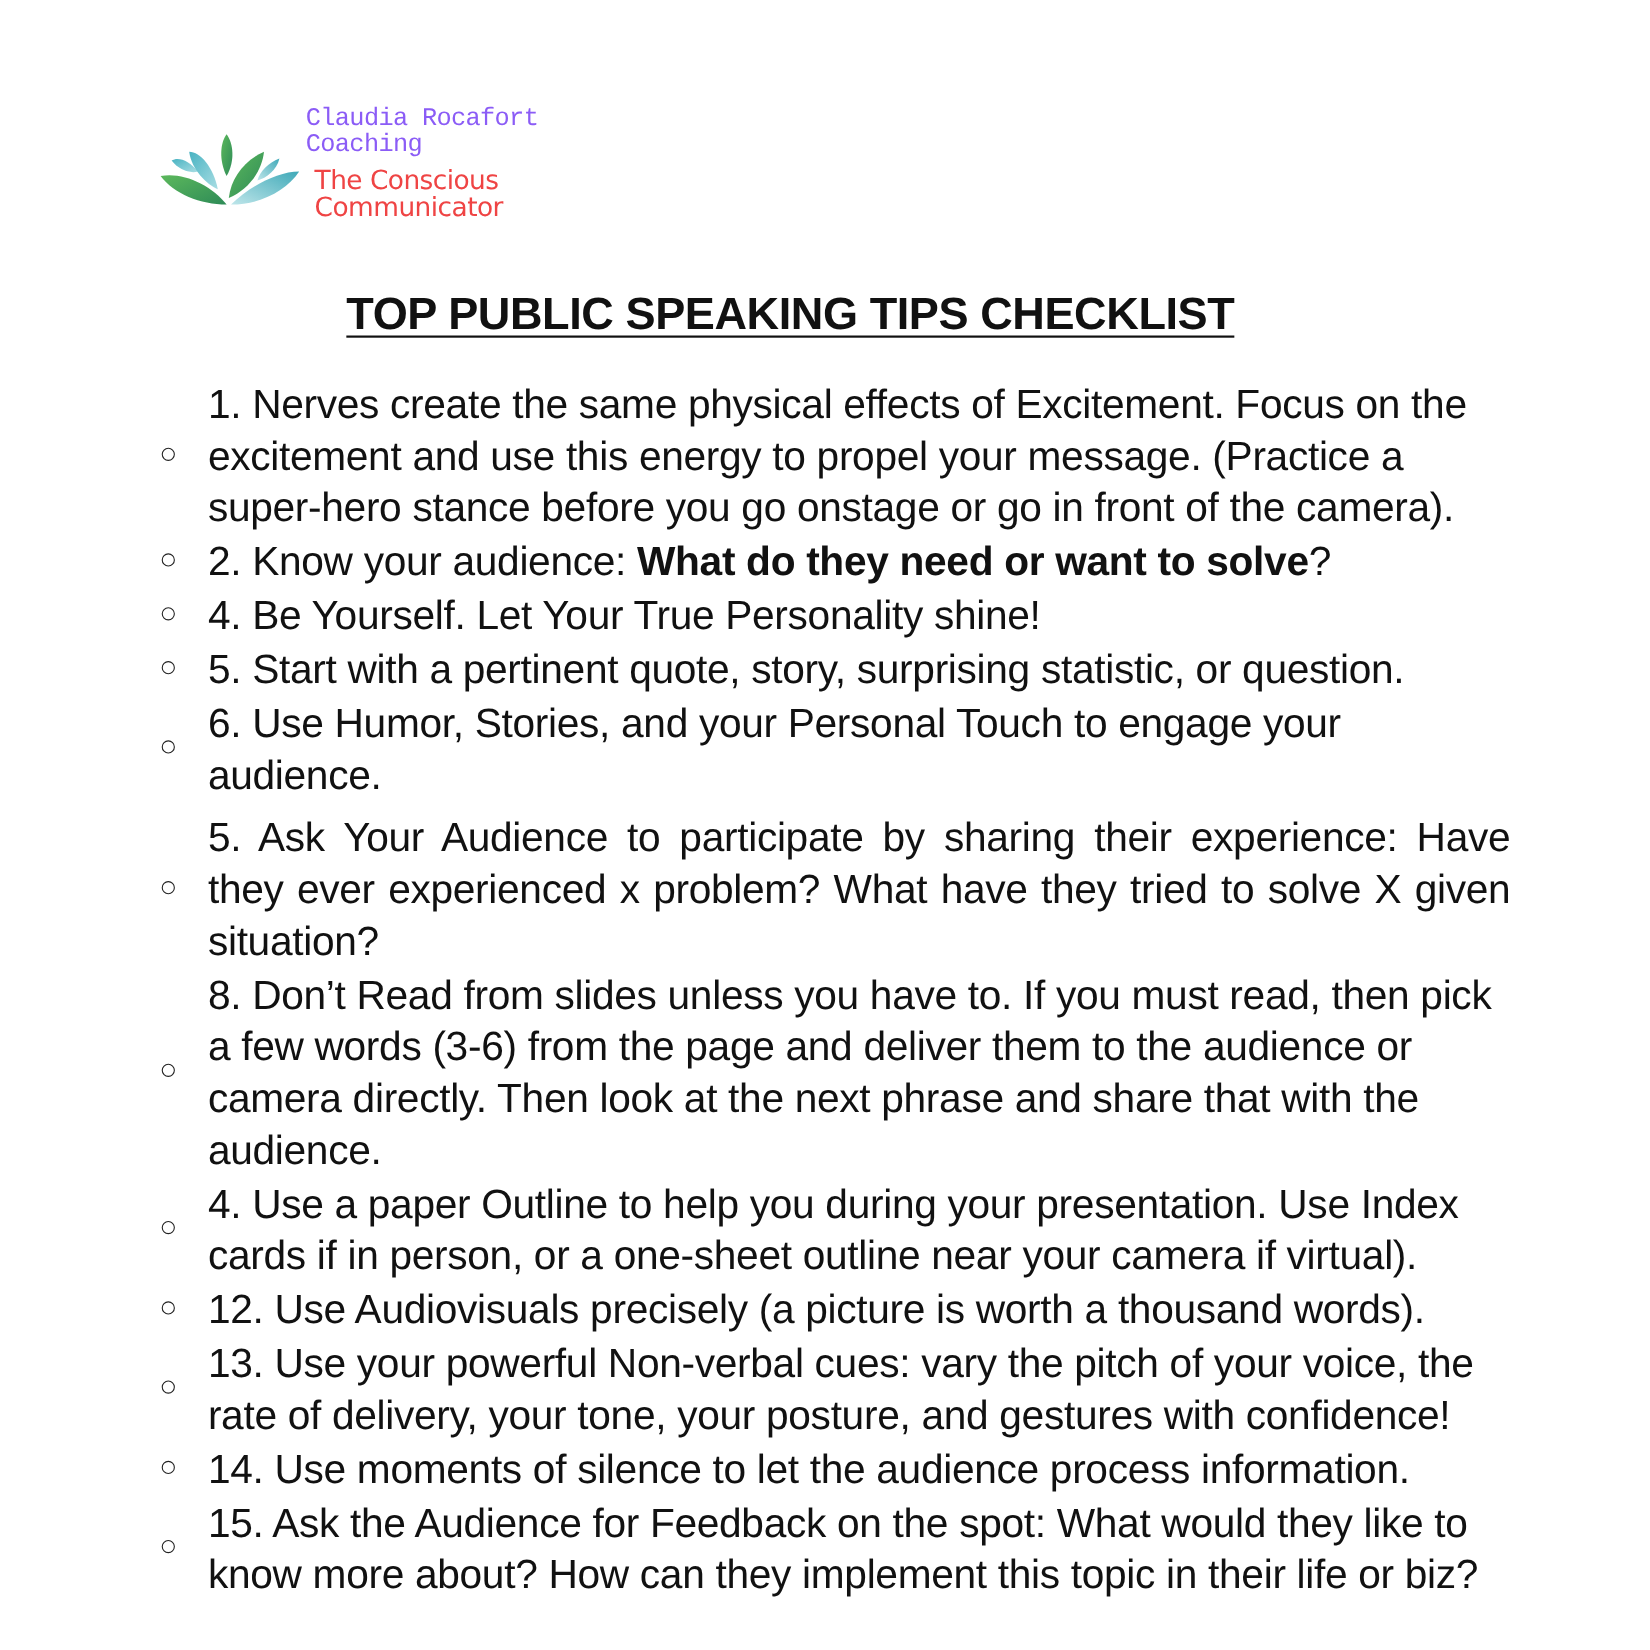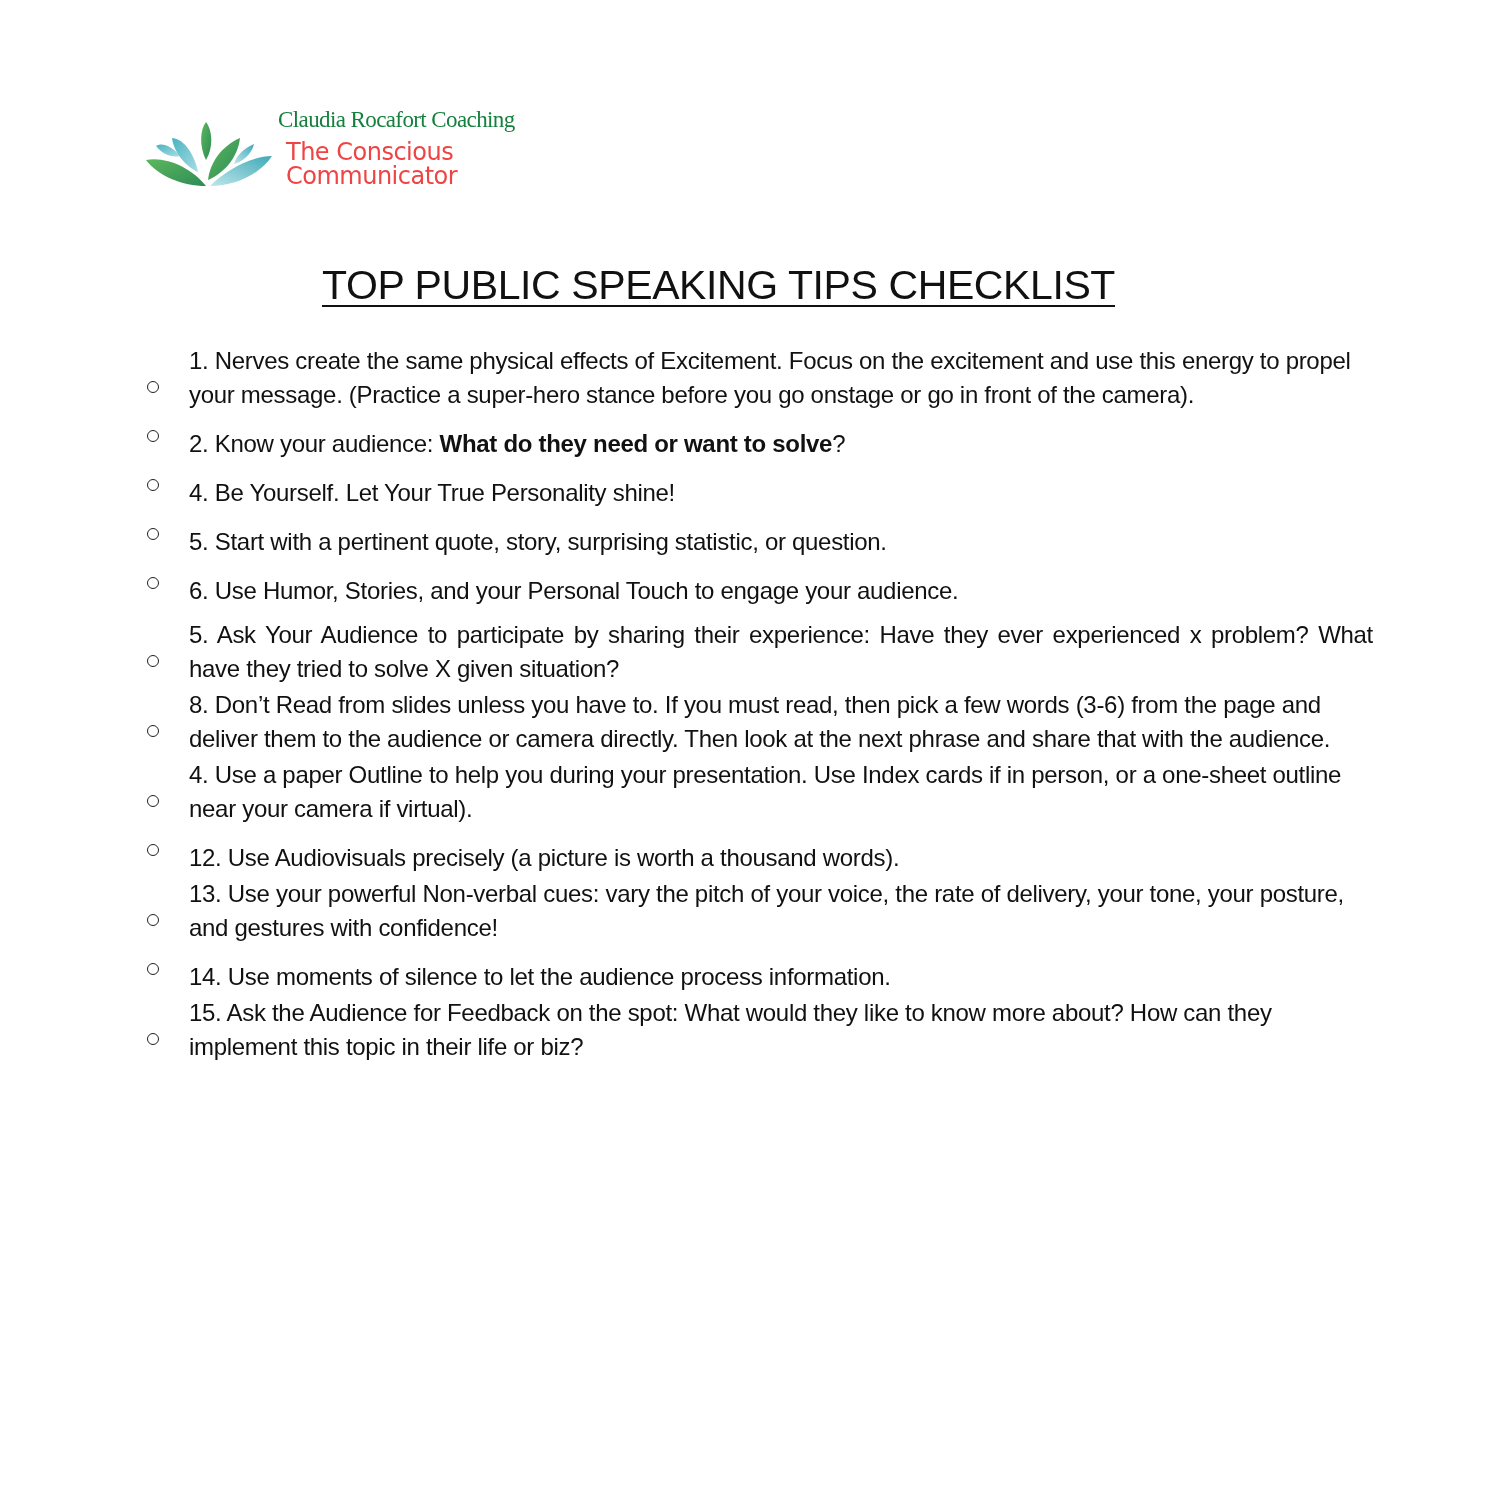--- a/index.html
+++ b/index.html
@@ -29,65 +29,65 @@
       height: 72px;
       flex: none;
     }
     .logo-text {
       margin-left: 6px;
       display: flex;
       flex-direction: column;
       line-height: 1;
     }
     .logo-name {
-      font-family: Liberation Serif, serif;
+      font-family: Liberation Mono, monospace;
       font-size: 23px;
       letter-spacing: -0.6px;
-      color: #15803d;
+      color: #8b5cf6;
       margin-top: -8px;
     }
     .logo-tagline {
       font-family: "DejaVu Sans", sans-serif;
       font-size: 24px;
       letter-spacing: -0.5px;
       color: #ef4444;
       margin-top: 9px;
       margin-left: 8px;
     }
     .title {
       position: absolute;
       left: 0;
       width: 1437px;
       top: 262px;
       text-align: center;
       margin: 0;
-      font-weight: normal;
+      font-weight: bold;
       font-size: 41px;
       letter-spacing: -0.4px;
       font-family: "Liberation Sans", sans-serif;
     }
     .title span {
       text-decoration: underline;
       text-decoration-thickness: 2px;
       text-underline-offset: 6px;
     }
     .checklist {
       position: absolute;
       left: 143px;
       top: 344px;
       width: 1230px;
       margin: 0;
       padding: 0;
       list-style: none;
     }
     .item {
       display: flex;
-      align-items: flex-end;
-      font-size: 24px;
-      line-height: 34px;
+      align-items: center;
+      font-size: 37px;
+      line-height: 47px;
       letter-spacing: -0.3px;
       margin-bottom: 2px;
     }
     .item.justify .item-text {
       text-align: justify;
       text-align-last: left;
     }
     .bullet {
       width: 46px;
       flex: none;

